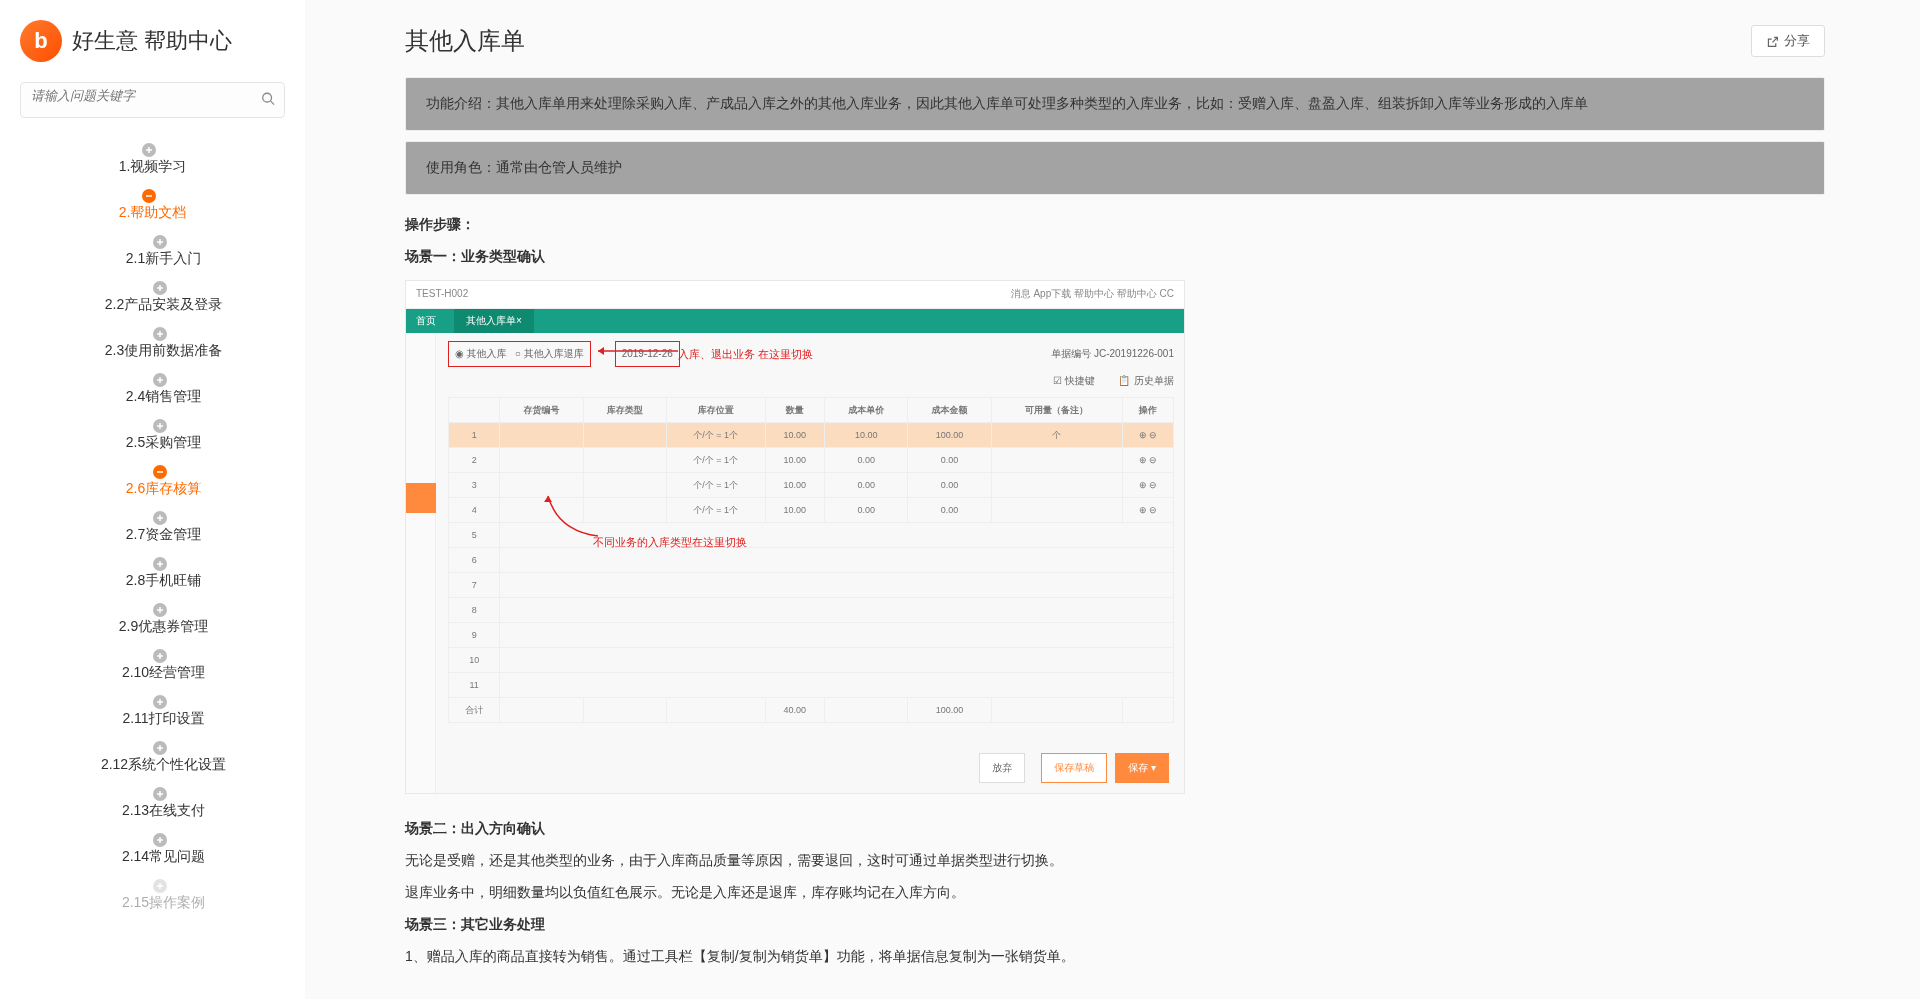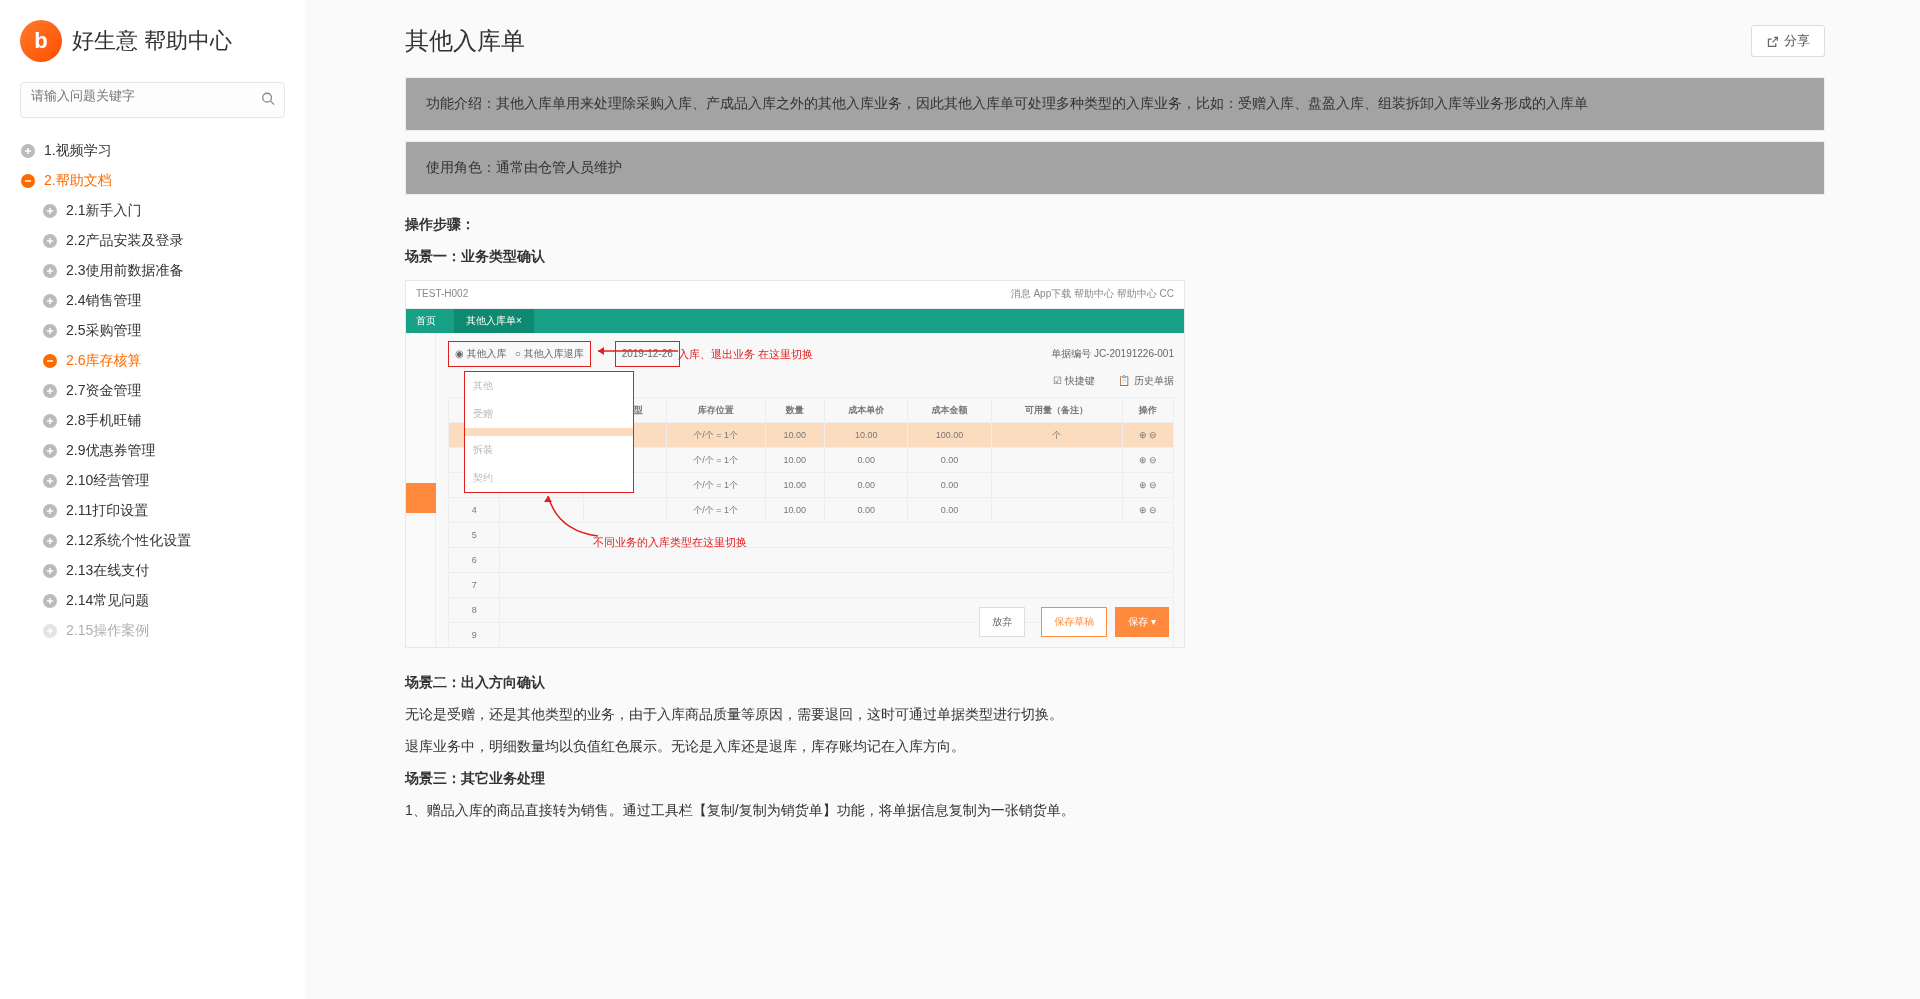--- a/index.html
+++ b/index.html
@@ -3,41 +3,41 @@
 <meta charset="utf-8">
 <style>
 * { margin: 0; padding: 0; box-sizing: border-box; }
 body { font-family: "Microsoft YaHei", Arial, sans-serif; font-size: 14px; color: #333; background: #fff; }
 .container { display: flex; width: 1920px; min-height: 999px; }
 .sidebar { width: 305px; padding: 20px; border-right: 0; flex-shrink: 0; }
 .logo-row { display: flex; align-items: center; margin-bottom: 20px; }
 .logo-circle { width: 42px; height: 42px; border-radius: 50%; background: linear-gradient(135deg,#ff7a2e,#ff4e00); color: #fff; display: flex; align-items: center; justify-content: center; font-weight: bold; font-size: 22px; margin-right: 10px; }
 .logo-text { font-size: 22px; color: #333; font-weight: 500; }
 .search-wrap { position: relative; margin-bottom: 18px; }
-.search-input { width: 100%; height: 36px; border: 1px solid #e5e5e5; border-radius: 4px; padding: 0 34px 9px 10px; font-size: 13px; background: #fdfdfd; }
+.search-input { width: 100%; height: 36px; border: 1px solid #e5e5e5; border-radius: 4px; padding: 0 34px 9px 10px; font-size: 13px; background: #fdfdfd; font-style: italic; }
 .search-icon { position: absolute; right: 10px; top: 50%; transform: translateY(-50%); color: #888; font-size: 14px; }
 .tree { list-style: none; }
-.tree-item { display: flex; align-items: center; padding: 6px 0; color: #333; cursor: default; font-size: 14px; }
+.tree-item { display: flex; align-items: center; padding: 6px 0; color: #333; cursor: default; font-size: 14px; flex-direction: column; }
 .tree-item.orange { color: #ff6a00; }
 .tree-sub { list-style: none; padding-left: 22px; }
 .plus-icon, .minus-icon { width: 16px; height: 16px; display: inline-flex; align-items: center; justify-content: center; margin-right: 8px; flex-shrink: 0; }
 .plus-icon svg, .minus-icon svg { width: 16px; height: 16px; }
 .leaf { padding: 6px 0 6px 24px; color: #333; cursor: default; font-size: 14px; }
 .leaf.orange { color: #ff6a00; }
 .main { flex: 1; padding: 25px 60px 40px 100px; background: #fafafa; }
 .main-inner { max-width: 1420px; }
 .title-row { display: flex; justify-content: space-between; align-items: center; margin-bottom: 20px; }
 .page-title { font-size: 24px; font-weight: 500; color: #333; }
 .share-btn { border: 1px solid #ddd; background: #fff; padding: 6px 14px; border-radius: 3px; font-size: 13px; color: #555; cursor: pointer; display: flex; align-items: center; gap: 5px; }
 .info-box { background: #a3a3a3; border: 1px solid #eee; border-radius: 2px; padding: 14px 20px; margin-bottom: 10px; font-size: 14px; color: #333; line-height: 1.7; }
 .info-label { font-weight: 500; }
 .steps-section { margin-top: 15px; font-size: 14px; line-height: 2; color: #333; }
 .steps-section p { margin-bottom: 4px; }
 .bold { font-weight: 600; }
-.screenshot-placeholder { width: 780px; height: 368px; background: #f8f8f8; border: 1px solid #e8e8e8; margin: 10px 0 20px 0; display: flex; align-items: center; justify-content: center; color: #bbb; font-size: 12px; position: relative; overflow: hidden; }
+.screenshot-placeholder { width: 780px; height: 514px; background: #f8f8f8; border: 1px solid #e8e8e8; margin: 10px 0 20px 0; display: flex; align-items: center; justify-content: center; color: #bbb; font-size: 12px; position: relative; overflow: hidden; }
 .mock-topbar { position: absolute; top: 0; left: 0; right: 0; height: 28px; background: #fff; border-bottom: 1px solid #eee; display: flex; align-items: center; padding: 0 10px; font-size: 10px; color: #888; justify-content: space-between; }
 .mock-tabbar { position: absolute; top: 28px; left: 0; right: 0; height: 24px; background: #17a085; display: flex; align-items: center; padding: 0 10px; font-size: 10px; color: #fff; }
 .mock-greentab { position: absolute; top: 28px; left: 48px; height: 24px; background: #0e8a70; color: #fff; font-size: 10px; padding: 0 12px; display: flex; align-items: center; }
 .mock-sidebar { position: absolute; top: 52px; left: 0; width: 30px; bottom: 0; background: #fafafa; border-right: 1px solid #eee; }
 .mock-orange-sq { position: absolute; left: 0; top: 150px; width: 30px; height: 30px; background: #ff8a3d; }
 .mock-formarea { position: absolute; top: 60px; left: 42px; right: 10px; font-size: 10px; color: #666; }
 .mock-redbox { border: 1.5px solid #e02020; padding: 2px 6px; display: inline-block; }
 .mock-row { display: flex; align-items: center; gap: 24px; margin-bottom: 4px; }
 .mock-red-text { color: #e02020; font-size: 11px; }
 .mock-table { width: 100%; border-collapse: collapse; font-size: 9px; margin-top: 6px; }
@@ -379,27 +379,20 @@
                     <td></td>
                   </tr>
             </tbody>
               </table>
             <span class="mock-red-text" style="position:absolute;left:145px;top:190px;">不同业务的入库类型在这里切换</span>
             <svg class="arrow-svg" style="left:90px;top:150px;" width="80" height="50">
                 <path d="M60 45 Q20 40 10 5" stroke="#e02020" stroke-width="1.5" fill="none"></path>
                 <path d="M10 5 l-4 6 l8 0 z" fill="#e02020"></path>
               </svg>
           </div>
-          <div class="mock-dropdown">
-            <div>其他</div>
-            <div>受赠</div>
-            <div class="sel"></div>
-            <div>拆装</div>
-            <div>契约</div>
-          </div>
           <div class="mock-footer-btns">
             <span class="mock-btn">放弃</span>
             <span class="mock-btn orange-o">保存草稿</span>
             <span class="mock-btn orange"><span>保存</span> ▾</span>
           </div>
         </div>
 
         <p class="bold">场景二：出入方向确认</p>
         <p>无论是受赠，还是其他类型的业务，由于入库商品质量等原因，需要退回，这时可通过单据类型进行切换。</p>
         <p>退库业务中，明细数量均以负值红色展示。无论是入库还是退库，库存账均记在入库方向。</p>

